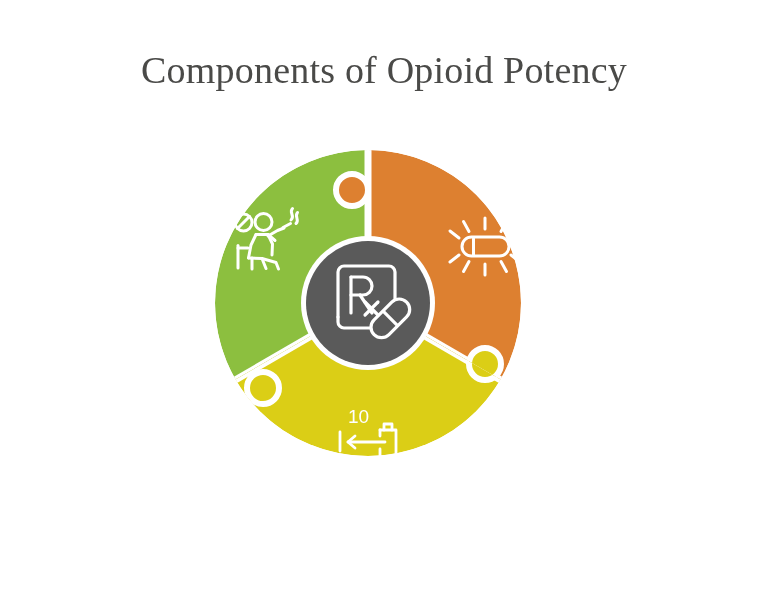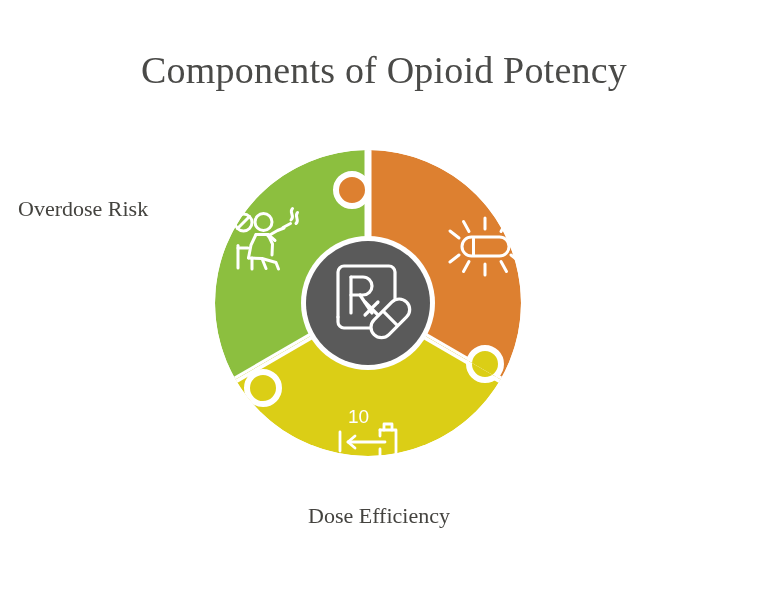--- a/index.html
+++ b/index.html
@@ -214,18 +214,16 @@
         <path class="rx-text" stroke-width="2.8" d="M 378,302 L 365,315"></path>
 
         <g transform="rotate(-45 390 318)">
           <rect class="icon-stroke" stroke-width="3.2" x="367" y="308" width="46" height="21" rx="10.5" ry="10.5"></rect>
           <line class="icon-stroke" stroke-width="3.2" x1="390" y1="309" x2="390" y2="328"></line>
         </g>
       </g>
     </g>
   </svg>
 
-  <div class="seg-label label-overdose">Overdose Risk</div>
-
-
-  <div class="seg-label label-dose">Dose Efficiency</div>
+
+
 
 </div>
 
 </body></html>

